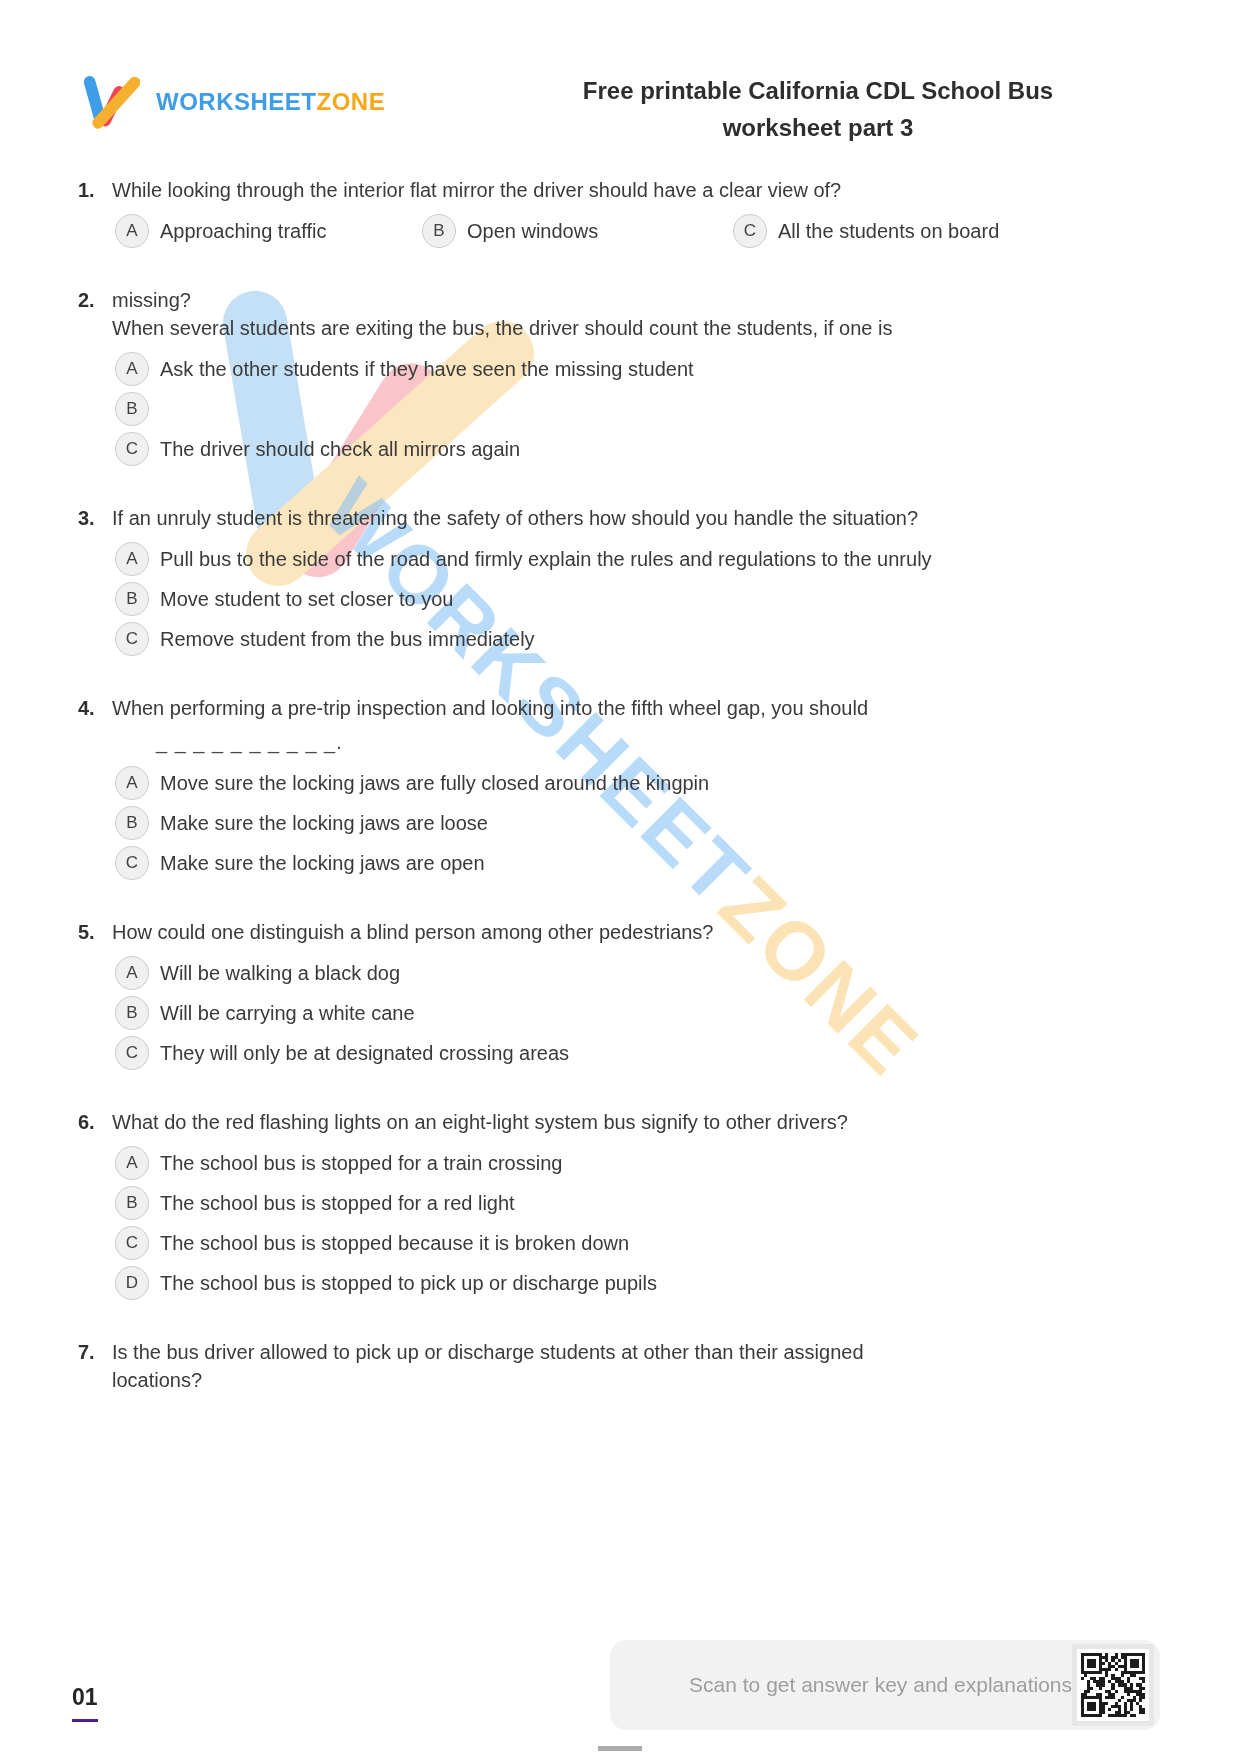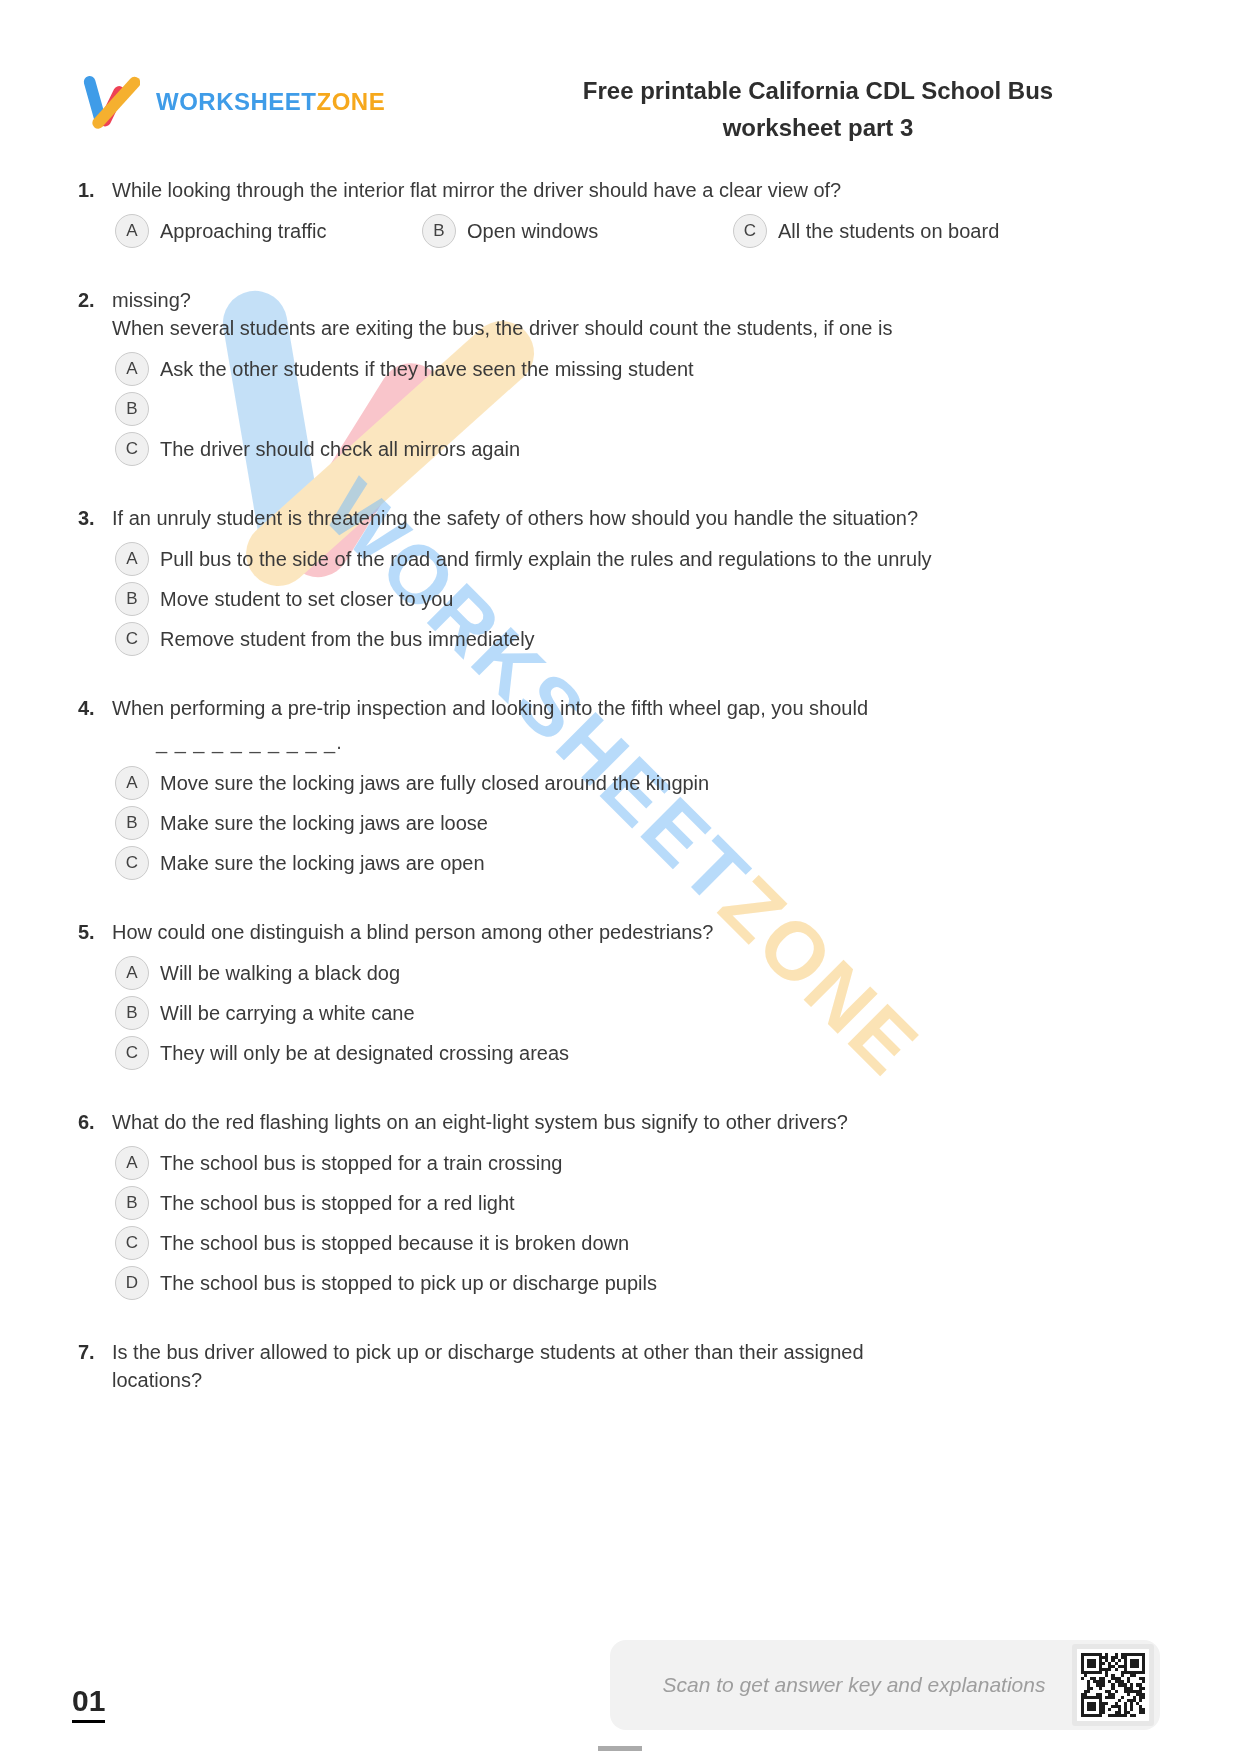--- a/index.html
+++ b/index.html
@@ -40,25 +40,25 @@
               box-sizing:border-box;display:flex;align-items:center;justify-content:center;
               font-size:17px;color:#424242;flex-shrink:0;}
   .opt-text{margin-left:11px;padding-top:3px;font-size:20px;line-height:28px;max-width:950px;}
   .options-row{display:flex;}
   .options-row .option + .option{margin-top:0;}
   .options-row .option:nth-child(1){width:307px;}
   .options-row .option:nth-child(2){width:311px;}
   .options-row .option:nth-child(3){flex:1;}
 
   
-  .page-number{position:absolute;left:72px;top:1684px;font-size:30px;font-weight:700;color:#262626;
-               border-bottom:3px solid #000000;padding-bottom:2px;}
+  .page-number{position:absolute;left:72px;top:1684px;font-size:23px;font-weight:700;color:#262626;
+               border-bottom:3px solid #4c1d95;padding-bottom:8px;}
   .scan-bar{position:absolute;left:610px;top:1640px;width:550px;height:90px;background:#f2f2f2;
             border-radius:16px;display:flex;align-items:center;}
-  .scan-text{flex:1;text-align:center;color:#9e9e9e;font-size:21px;padding-left:26px;font-style:italic;}
+  .scan-text{flex:1;text-align:right;color:#9e9e9e;font-size:21px;padding-left:26px;}
   .qr-box{width:82px;height:82px;background:#e7e7e7;border-radius:3px;margin-right:6px;
           display:flex;align-items:center;justify-content:center;flex-shrink:0;}
   .qr-inner{width:72px;height:72px;background:#ffffff;display:flex;align-items:center;justify-content:center;}
   .qr-inner svg{width:64px;height:64px;display:block;}
   .bottom-chip{position:absolute;left:598px;top:1746px;width:44px;height:5px;background:#ababab;}
 </style>
 </head>
 <body>
 
 <div class="page">

